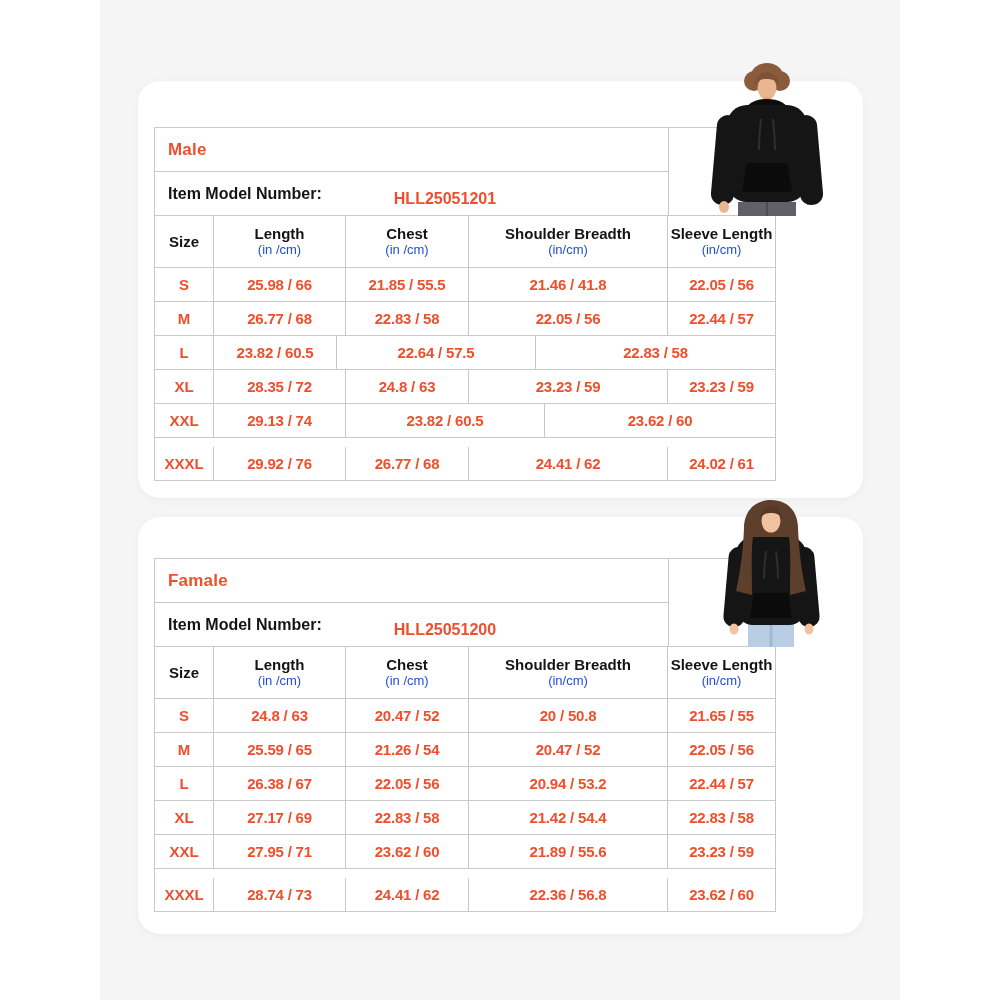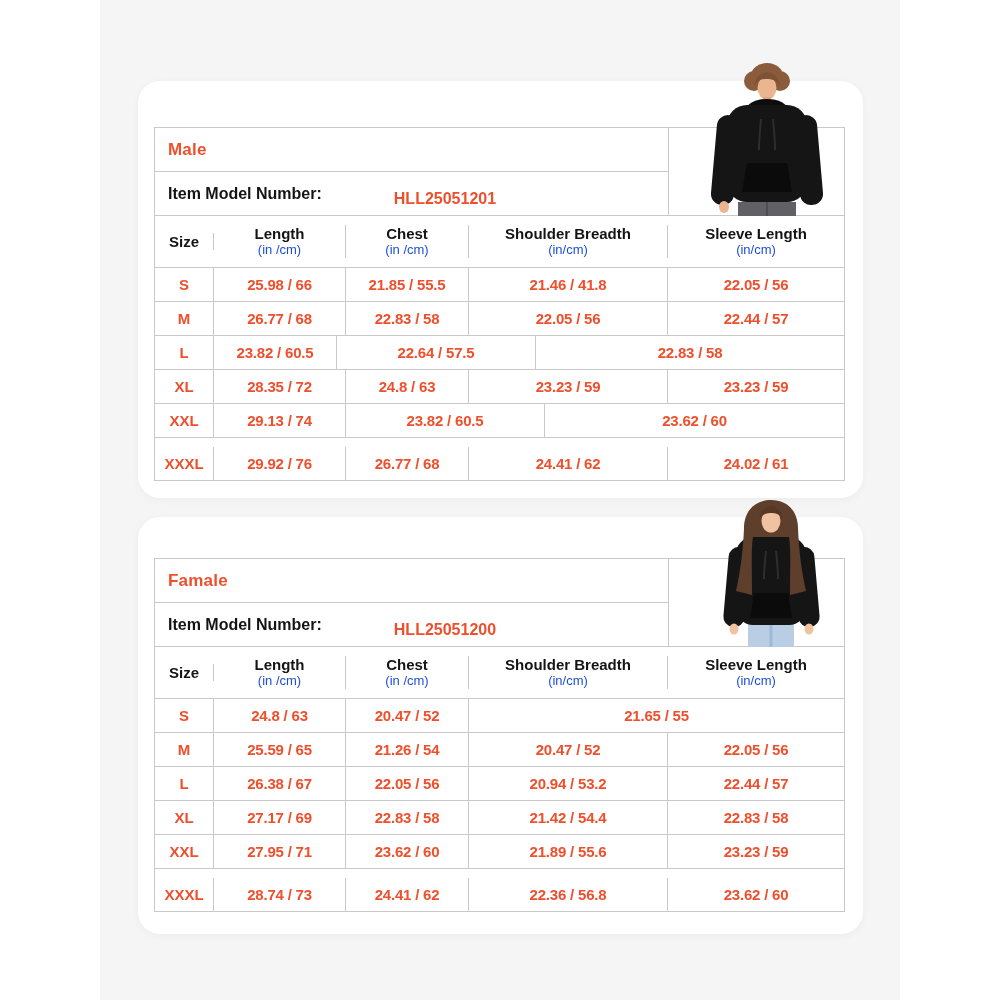--- a/index.html
+++ b/index.html
@@ -20,21 +20,21 @@
   }
   .card{
     position:absolute;left:138px;width:725px;height:417px;
     background:#ffffff;border-radius:22px;
     box-shadow:0 2px 8px rgba(0,0,0,0.04);
   }
   #card-male{top:81px;}
   #card-female{top:517px;}
 
   .tbl{
-    position:absolute;left:16px;width:691px;
+    position:absolute;left:16px;width:622px;
     border:1px solid var(--border);
     box-sizing:border-box;
     background:#fff;
   }
   #card-male .tbl{top:46px;}
   #card-female .tbl{top:41px;}
 
   .toprows{display:flex;border-bottom:1px solid var(--border);}
   .left-block{width:514px;box-sizing:border-box;border-right:1px solid var(--border);}
   .model-cell{flex:1;}
@@ -55,21 +55,21 @@
     display:flex;align-items:center;justify-content:center;
     box-sizing:border-box;border-right:1px solid var(--border);
     text-align:center;
   }
   .c0{width:59px;}
   .c1{width:132px;}
   .c2{width:123px;}
   .c3{width:199px;}
   .c4{flex:1;border-right:none;}
 
-  .header-row{height:51px;border-bottom:1px solid var(--border);align-items:center;}
+  .header-row{height:51px;border-bottom:1px solid var(--border);}
   .hcell{flex-direction:column;justify-content:center;line-height:1.15;}
   .h-title{font-weight:bold;font-size:15px;}
   .h-unit{font-size:13px;color:#1d4ed8;}
   .h-unit:empty{display:none;}
 
   .drow{height:33px;border-bottom:1px solid var(--border);}
   .rows-holder .drow:last-child{border-bottom:none;margin-top:9px;}
   .size-cell{color:var(--accent);font-weight:bold;font-size:15px;}
   .data-cell{color:var(--accent);font-weight:bold;font-size:15px;letter-spacing:-.2px;}
 
@@ -193,20 +193,21 @@
       <div class="cell hcell c4">
         <div class="h-title">Sleeve Length</div>
         <div class="h-unit">(in/cm)</div>
       </div>
     </div>
     <div class="rows-holder">
         <div class="row drow">
           <div class="cell c0 size-cell">S</div>
           <div class="cell c1 data-cell">24.8 / 63</div>
           <div class="cell c2 data-cell">20.47 / 52</div>
+          <div class="cell c3 data-cell">20 / 50.8</div>
           <div class="cell c4 data-cell">21.65 / 55</div>
         </div>
         <div class="row drow">
           <div class="cell c0 size-cell">M</div>
           <div class="cell c1 data-cell">25.59 / 65</div>
           <div class="cell c2 data-cell">21.26 / 54</div>
           <div class="cell c3 data-cell">20.47 / 52</div>
           <div class="cell c4 data-cell">22.05 / 56</div>
         </div>
         <div class="row drow">

